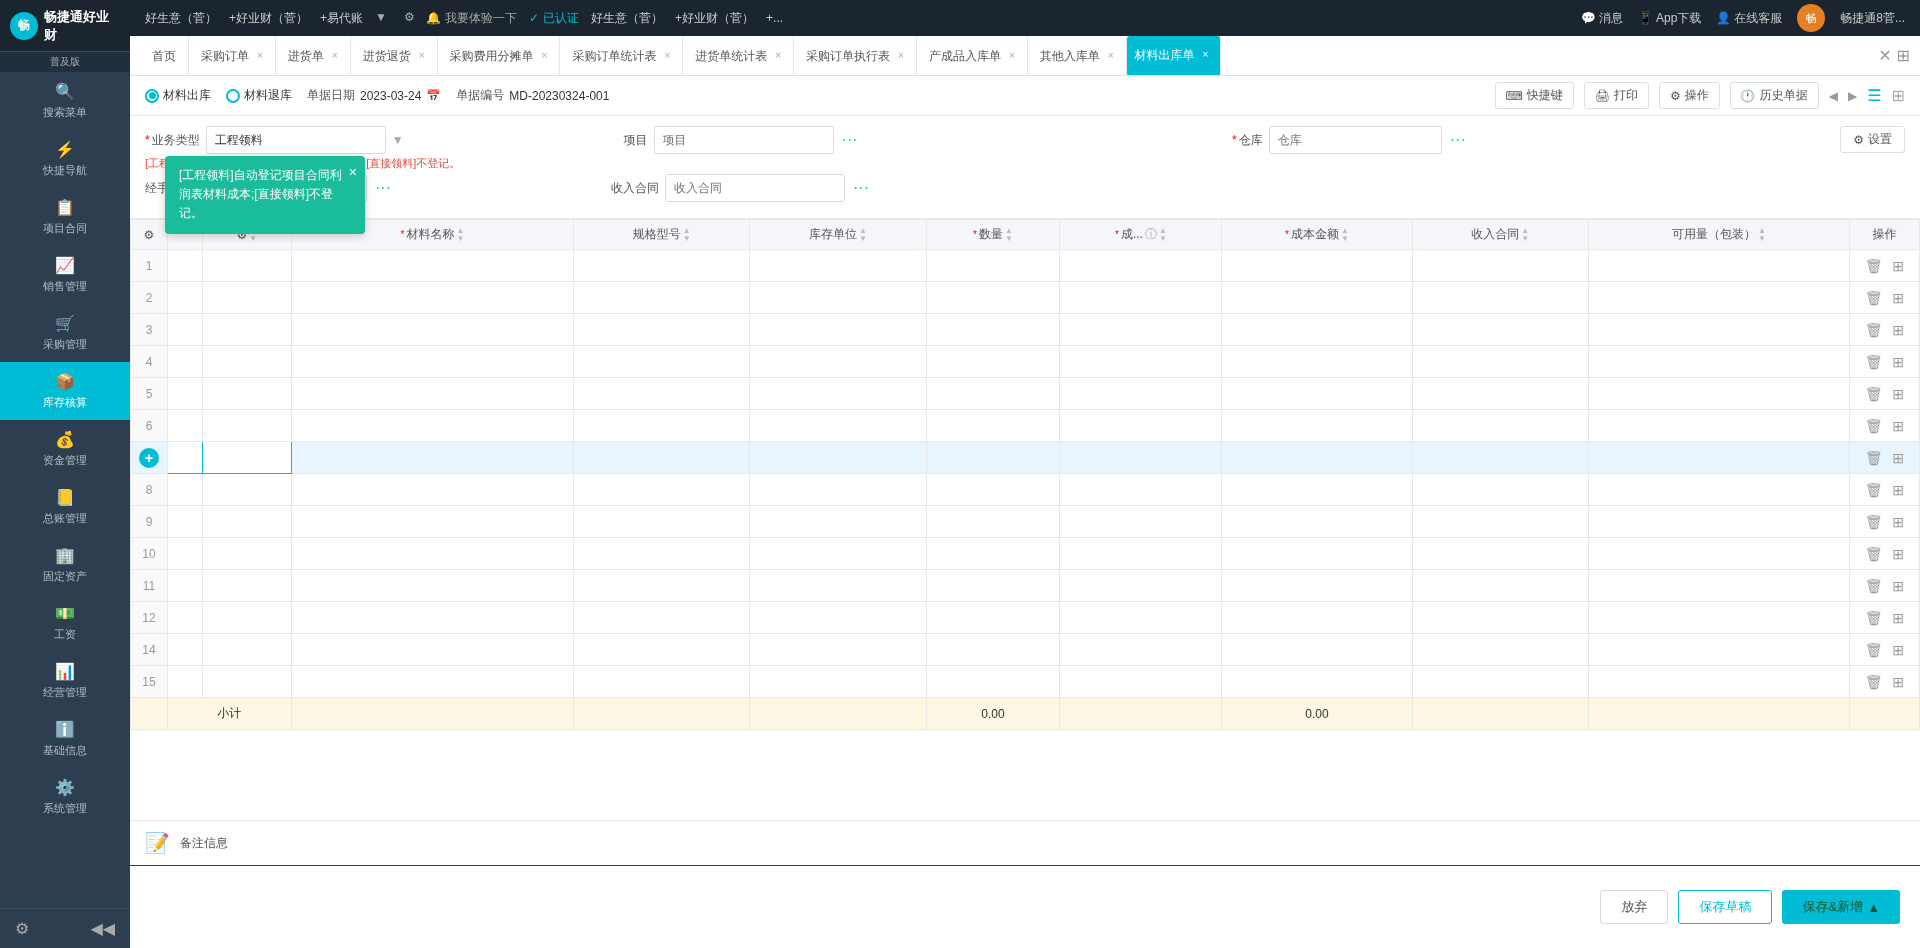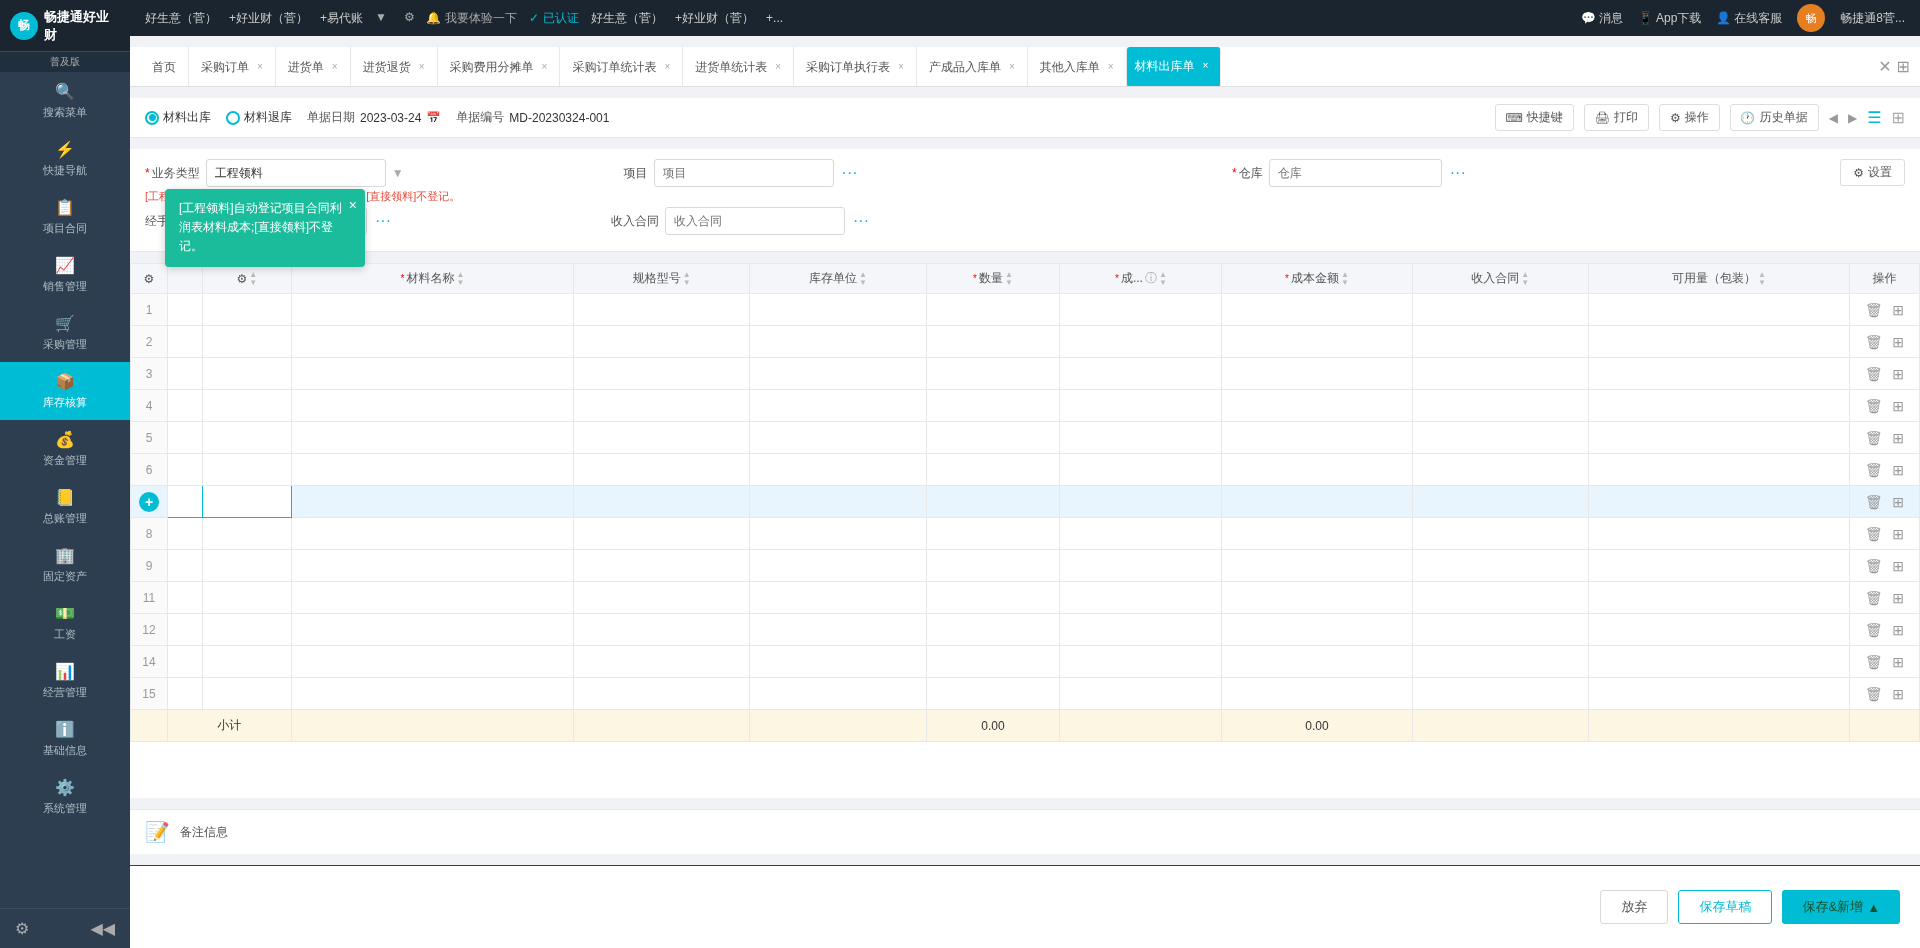--- a/index.html
+++ b/index.html
@@ -9,21 +9,21 @@
     .sidebar { width: 130px; background: #2c3e50; color: #ccc; display: flex; flex-direction: column; flex-shrink: 0; height: 948px; }
     .sidebar-logo { background: #1a252f; padding: 12px 10px; display: flex; align-items: center; gap: 6px; color: #fff; font-size: 13px; font-weight: bold; border-bottom: 1px solid #3a4d5c; height: 52px; }
     .sidebar-logo-icon { width: 28px; height: 28px; background: #00bcd4; border-radius: 50%; display: flex; align-items: center; justify-content: center; color: white; font-size: 12px; flex-shrink: 0; }
     .sidebar-edition { font-size: 10px; color: #aaa; text-align: center; padding: 3px 0; background: #1f2f3d; }
     .sidebar-item { display: flex; flex-direction: column; align-items: center; padding: 10px 5px; cursor: pointer; color: #b0bec5; font-size: 11px; gap: 4px; transition: background 0.2s; }
     .sidebar-item.active { background: #00bcd4; color: #fff; }
     .sidebar-item-icon { font-size: 16px; }
     .sidebar-bottom { margin-top: auto; display: flex; align-items: center; justify-content: space-between; padding: 10px 15px; border-top: 1px solid #3a4d5c; }
 
     
-    .main { flex: 1; display: flex; flex-direction: column; overflow: hidden; gap: 11px; }
+    .main { flex: 1; display: flex; flex-direction: column; overflow: hidden; }
 
     
     .header-bar { background: #fff; height: 40px; display: flex; align-items: center; padding: 0 0 0 10px; border-bottom: 1px solid #e0e0e0; flex-shrink: 0; overflow-x: auto; white-space: nowrap; }
     .header-tab { padding: 0 12px; height: 40px; line-height: 40px; font-size: 12px; color: #555; cursor: pointer; border-right: 1px solid #e8e8e8; display: inline-flex; align-items: center; gap: 4px; flex-shrink: 0; }
     .header-tab.active { background: #e6f7f5; color: #00bcd4; font-weight: 500; border-bottom: 2px solid #00bcd4; }
     .header-tab .tab-close { color: #aaa; font-size: 10px; margin-left: 4px; }
     .header-tab.highlight { background: #00bcd4; color: #fff; border-radius: 3px; padding-left: 8px; }
     .header-tab.highlight .tab-close { color: #fff; }
     .tab-nav-arrows { margin-left: auto; display: flex; align-items: center; padding: 0 10px; gap: 5px; color: #999; cursor: pointer; }
 
@@ -603,20 +603,37 @@
             <td></td>
             <td></td>
             <td></td>
             <td></td>
           <td class="action-cell">
             <button class="action-btn">🗑</button>
             <button class="action-btn">⊞</button>
           </td>
         </tr>
         <tr>
+          <td class="row-num">10</td>
+          <td></td>
+          <td></td>
+            <td></td>
+            <td></td>
+            <td></td>
+            <td></td>
+            <td></td>
+            <td></td>
+            <td></td>
+            <td></td>
+          <td class="action-cell">
+            <button class="action-btn">🗑</button>
+            <button class="action-btn">⊞</button>
+          </td>
+        </tr>
+        <tr>
           <td class="row-num">11</td>
           <td></td>
           <td></td>
             <td></td>
             <td></td>
             <td></td>
             <td></td>
             <td></td>
             <td></td>
             <td></td>

